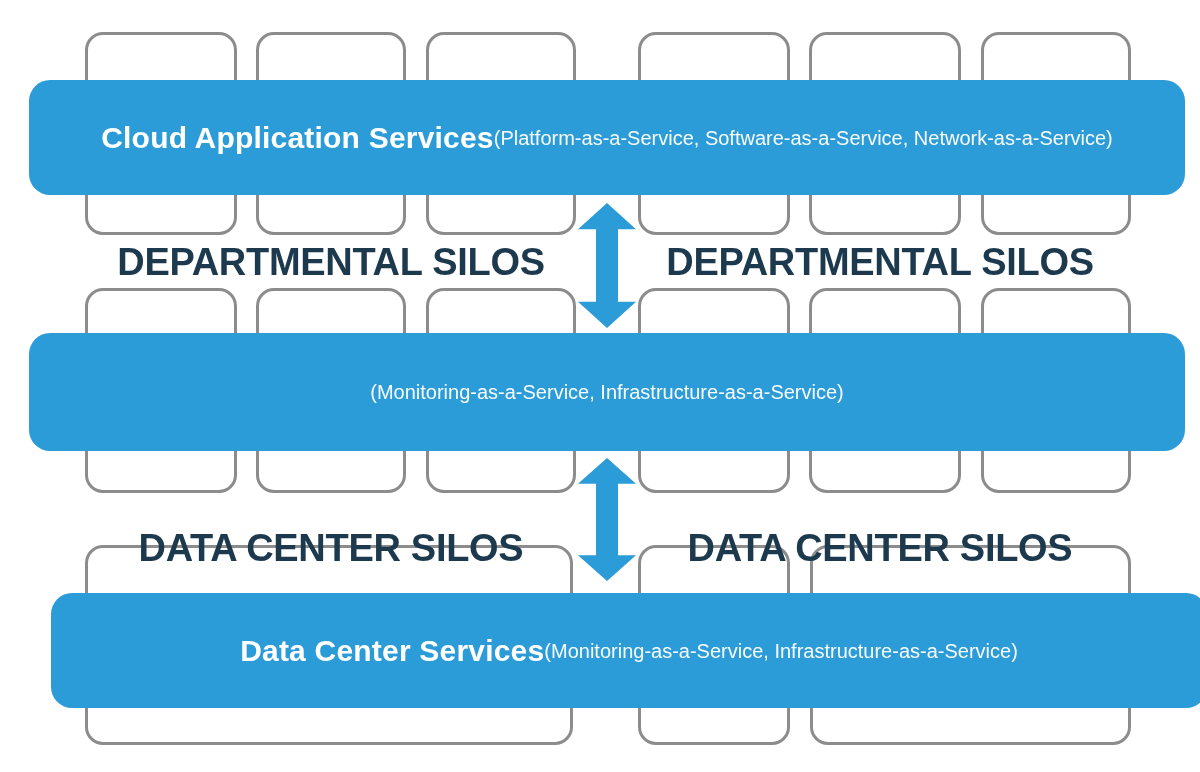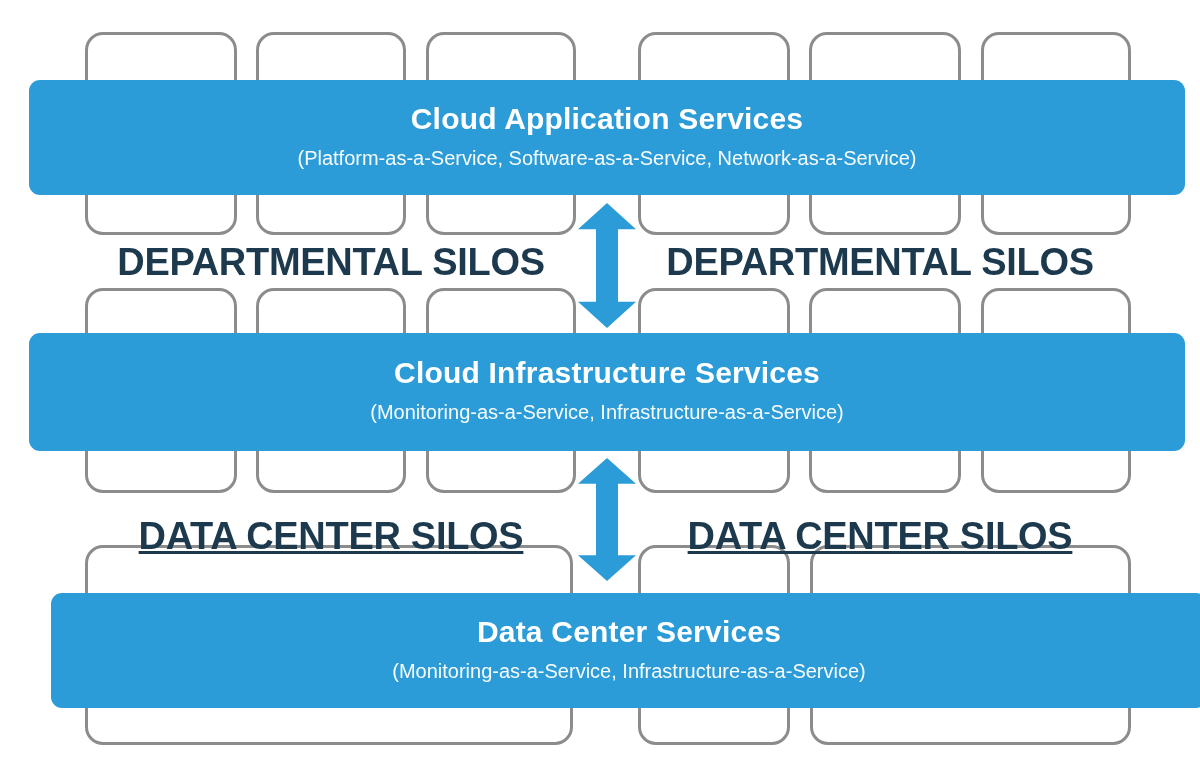--- a/index.html
+++ b/index.html
@@ -34,24 +34,24 @@
   .c5 { left: 809px; width: 152px; }
   .c6 { left: 981px; width: 150px; }
   .wideL { left: 85px;  width: 488px; }
   .wideR { left: 810px; width: 321px; }
   
   .band {
     position: absolute;
     left: 29px;
     width: 1156px;
     background: var(--accent-blue, #2B9CD8);
-    border-radius: 11px;
+    border-radius: 21px;
     z-index: 2;
     display: flex;
-    flex-direction: column;
+    flex-direction: row;
     align-items: center;
     justify-content: center;
     text-align: center;
     color: var(--band-text, #FFFFFF);
   }
   .band1 { top: 80px;  height: 115px; }
   .band2 { top: 333px; height: 118px; }
   .band3 { top: 593px; height: 115px; margin-left: 22px; }
   .band-title {
     font-size: 30px;
@@ -71,21 +71,21 @@
     width: 500px;
     text-align: center;
     font-size: 38px;
     font-weight: bold;
     letter-spacing: -0.3px;
     color: var(--label-navy, #1C394E);
     z-index: 2;
     line-height: 32px;
   }
   .labelA { top: 246px; }
-  .labelB { top: 520px; text-decoration: underline; }
+  .labelB { top: 532px; }
   .labelL { left: 81px; }
   .labelR { left: 630px; }
   
   .arrow {
     position: absolute;
     left: 578px;
     width: 58px;
     z-index: 3;
   }
   .arrow1 { top: 203px; height: 125px; }
@@ -114,21 +114,20 @@
   <div class="silo row3 wideL"></div>
   <div class="silo row3 c4"></div>
   <div class="silo row3 wideR"></div>
 
   <div class="band band1">
     <div class="band-title">Cloud Application Services</div>
     <div class="band-subtitle">(Platform-as-a-Service, Software-as-a-Service, Network-as-a-Service)</div>
   </div>
 
   <div class="band band2">
-    <div class="band-title">Cloud Infrastructure Services</div>
     <div class="band-subtitle">(Monitoring-as-a-Service, Infrastructure-as-a-Service)</div>
   </div>
 
   <div class="band band3">
     <div class="band-title">Data Center Services</div>
     <div class="band-subtitle">(Monitoring-as-a-Service, Infrastructure-as-a-Service)</div>
   </div>
 
   <div class="silo-label labelA labelL">DEPARTMENTAL SILOS</div>
   <div class="silo-label labelA labelR">DEPARTMENTAL SILOS</div>

